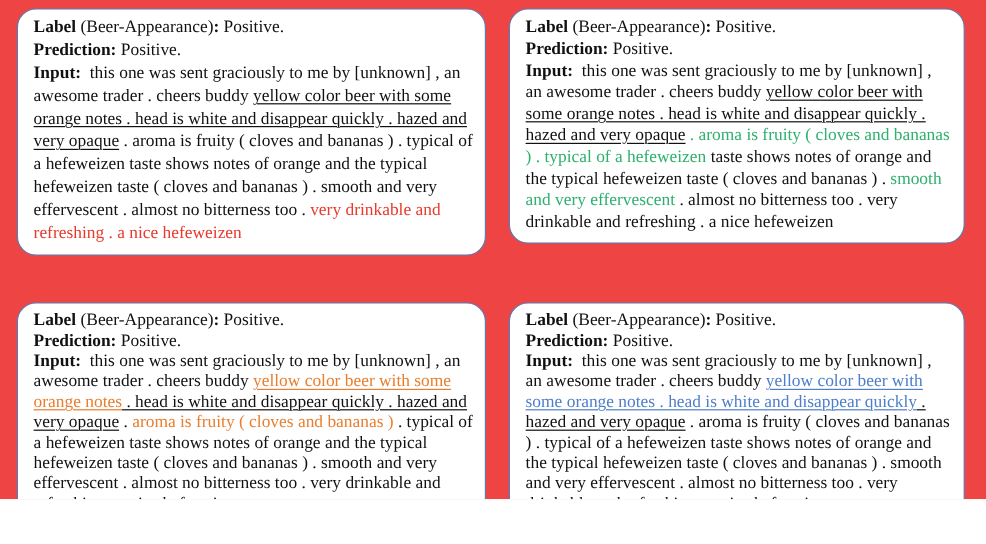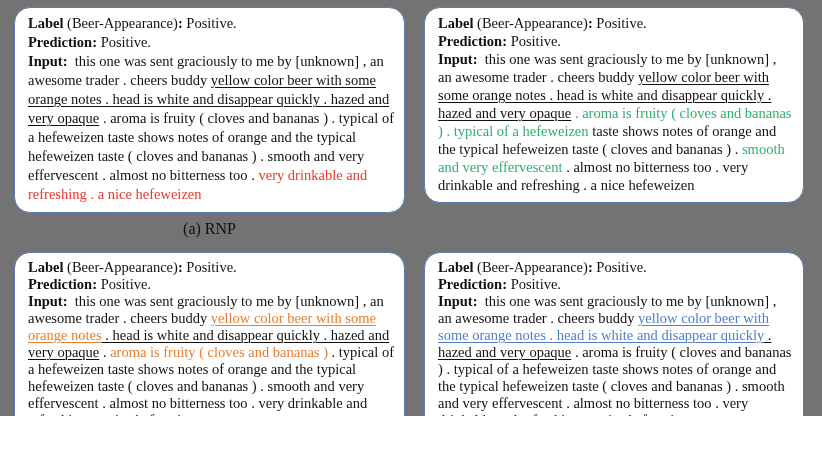--- a/index.html
+++ b/index.html
@@ -1,19 +1,19 @@
 <!DOCTYPE html>
 <html><head>
 <meta charset="utf-8">
 <style>
   html,body{margin:0;padding:0;background:#ffffff;}
   .figure{
     position:relative;
     width:822px;height:416px;
-    background:#737373;
+    background:#ef4444;
     font-family:"Liberation Serif", serif;
     color:#111111;
     overflow:hidden;
   }
   .panel{position:absolute;}
   .panel-a{left:14px;top:7px;width:391px;}
   .panel-b{left:424px;top:7px;width:380px;}
   .panel-c{left:14px;top:252px;width:391px;}
   .panel-d{left:424px;top:252px;width:380px;}
   .box{
@@ -40,21 +40,20 @@
 <body>
 
 <div class="figure">
 
   <div class="panel panel-a">
     <div class="box">
       <div class="seg-line"><span style="font-weight: bold;">Label</span><span> (Beer-Appearance)</span><span style="font-weight: bold;">:</span><span> Positive.</span></div>
       <div class="seg-line"><span style="font-weight: bold;">Prediction:</span><span> Positive.</span></div>
       <div class="seg-line"><span style="font-weight: bold;">Input:</span><span>&nbsp; this one was sent graciously to me by [unknown] , an awesome trader . cheers buddy </span><span class="u">yellow color beer with some orange notes . head is white and disappear quickly . hazed and very opaque</span><span> . aroma is fruity ( cloves and bananas ) . typical of a hefeweizen taste shows notes of orange and the typical hefeweizen taste ( cloves and bananas ) . smooth and very effervescent . almost no bitterness too . </span><span style="color: rgb(232, 57, 43);">very drinkable and refreshing . a nice hefeweizen</span></div>
     </div>
-    <div class="caption">(a) RNP</div>
   </div>
 
   <div class="panel panel-b">
     <div class="box">
       <div class="seg-line"><span style="font-weight: bold;">Label</span><span> (Beer-Appearance)</span><span style="font-weight: bold;">:</span><span> Positive.</span></div>
       <div class="seg-line"><span style="font-weight: bold;">Prediction:</span><span> Positive.</span></div>
       <div class="seg-line"><span style="font-weight: bold;">Input:</span><span>&nbsp; this one was sent graciously to me by [unknown] , an awesome trader . cheers buddy </span><span class="u">yellow color beer with some orange notes . head is white and disappear quickly . hazed and very opaque</span><span style="color: rgb(47, 176, 110);"> . aroma is fruity ( cloves and bananas ) . typical of a hefeweizen</span><span> taste shows notes of orange and the typical hefeweizen taste ( cloves and bananas ) . </span><span style="color: rgb(47, 176, 110);">smooth and very effervescent</span><span> . almost no bitterness too . very drinkable and refreshing . a nice hefeweizen</span></div>
     </div>
   </div>
 

